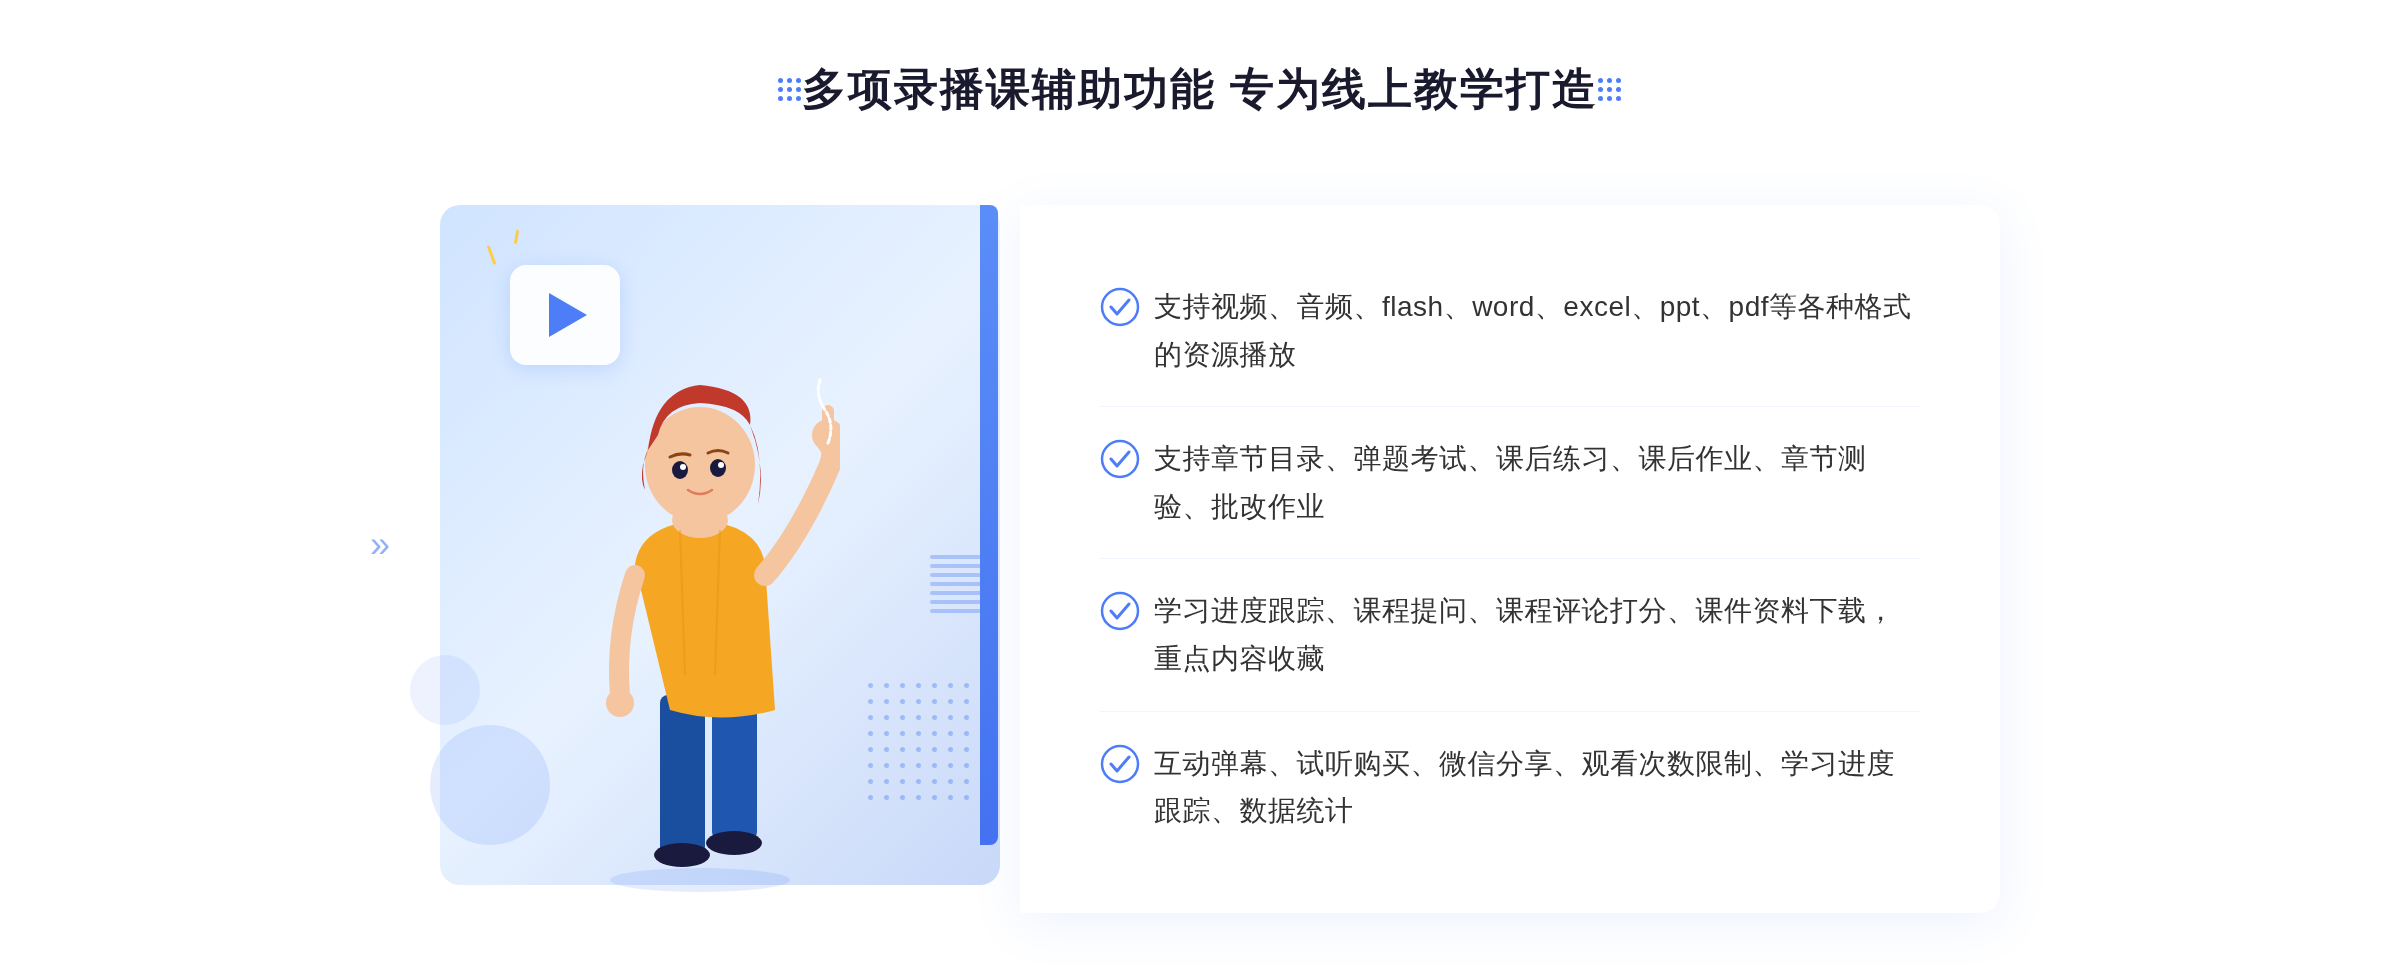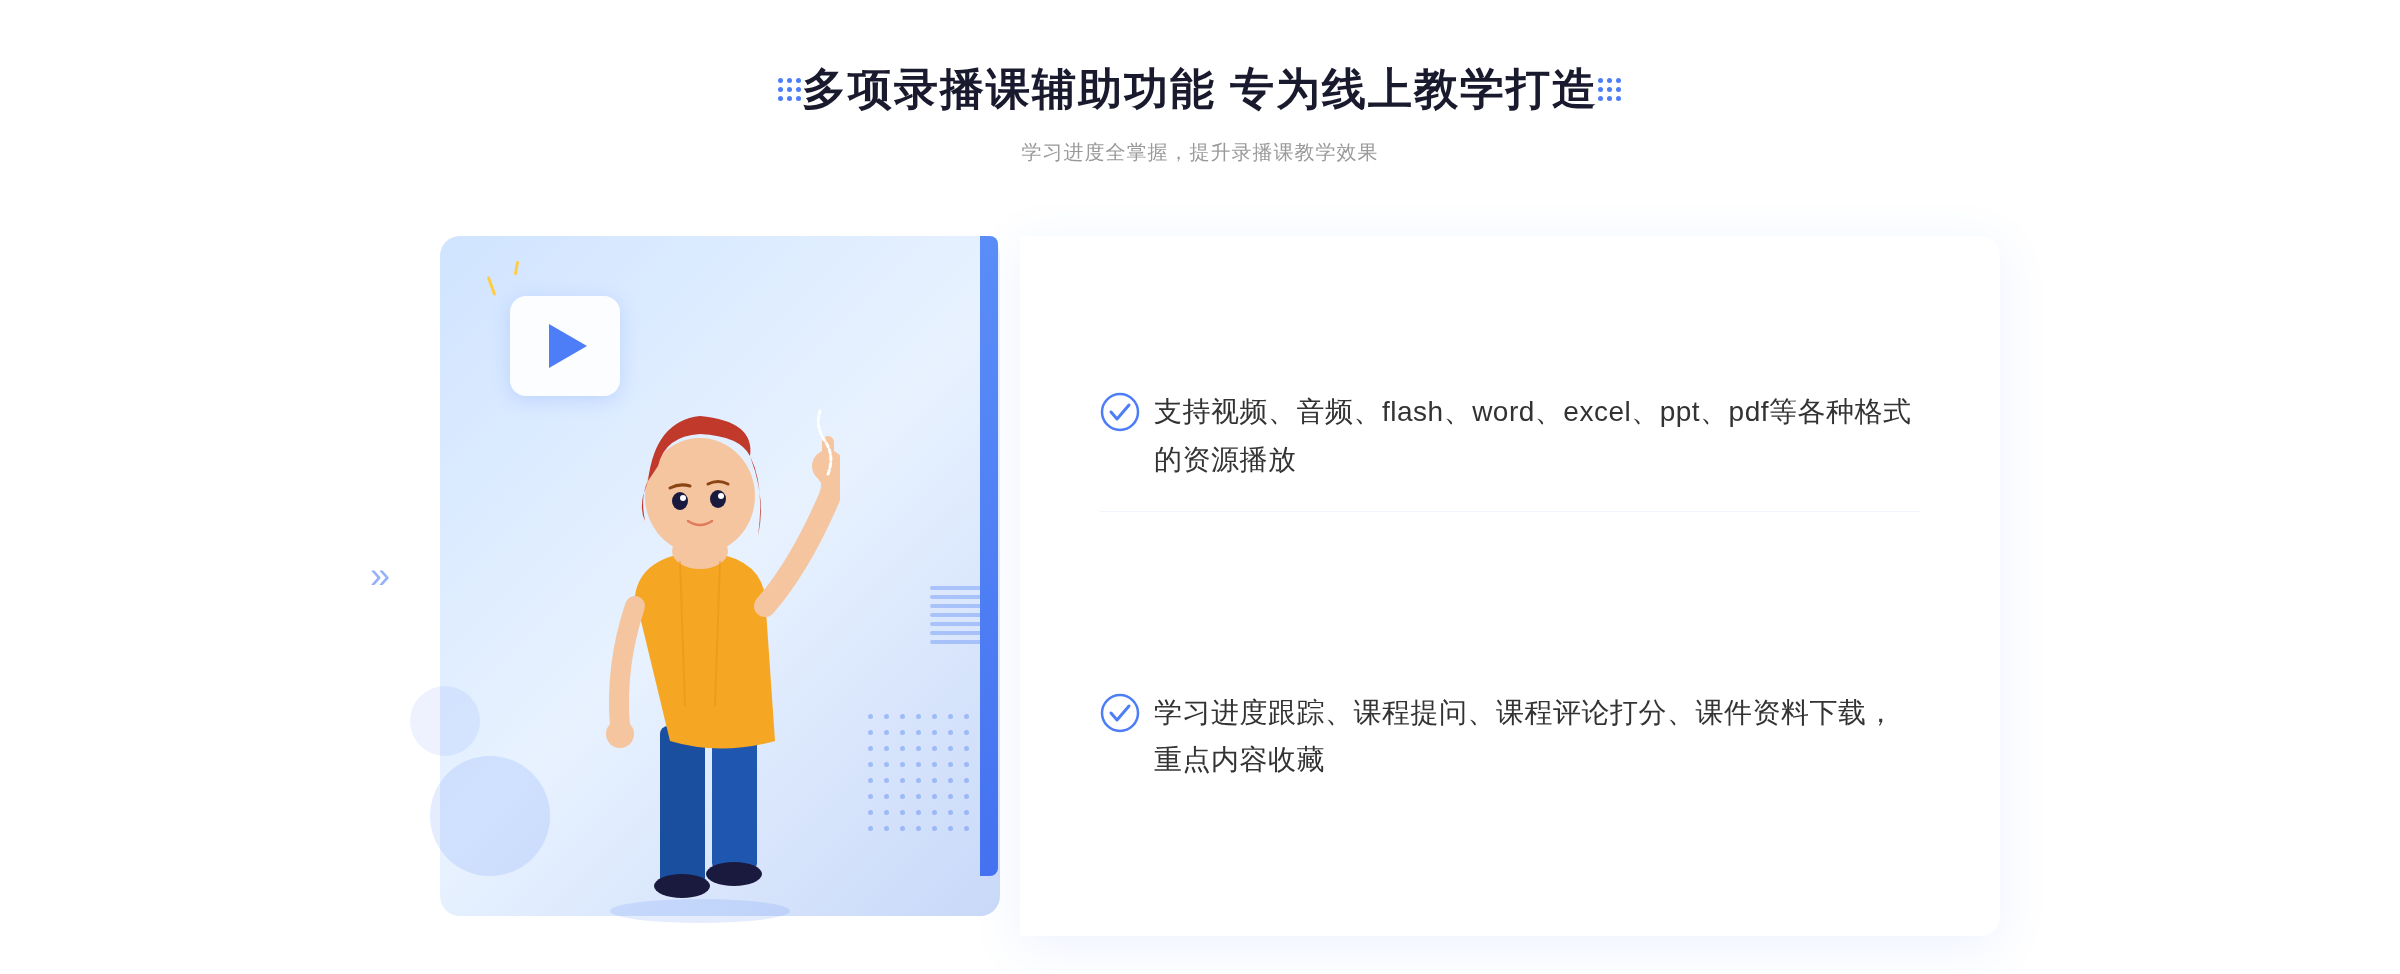--- a/index.html
+++ b/index.html
@@ -317,21 +317,20 @@
           <span></span>
         <span></span>
           <span></span>
           <span></span>
         <span></span>
           <span></span>
           <span></span>
       </div>
     </div>
   </div>
-  <p class="subtitle">学习进度全掌握，提升录播课教学效果</p>
 </div>
 
 <div class="content-section">
 
   <div class="illustration-area">
     <div class="bg-card">
 
       <div class="dots-pattern">
         <span></span>
           <span></span>
@@ -478,27 +477,45 @@
     <div class="feature-item">
       <div class="check-icon">
         <svg viewBox="0 0 40 40" fill="none" xmlns="http://www.w3.org/2000/svg">
           <circle cx="20" cy="20" r="18" stroke="#4d7ef7" stroke-width="2.5"></circle>
           <polyline points="11,20 17,27 29,13" stroke="#4d7ef7" stroke-width="3" stroke-linecap="round" stroke-linejoin="round"></polyline>
         </svg>
       </div>
       <p class="feature-text">支持视频、音频、flash、word、excel、ppt、pdf等各种格式的资源播放</p>
     </div>
 
-
     <div class="feature-item">
       <div class="check-icon">
         <svg viewBox="0 0 40 40" fill="none" xmlns="http://www.w3.org/2000/svg">
           <circle cx="20" cy="20" r="18" stroke="#4d7ef7" stroke-width="2.5"></circle>
           <polyline points="11,20 17,27 29,13" stroke="#4d7ef7" stroke-width="3" stroke-linecap="round" stroke-linejoin="round"></polyline>
         </svg>
       </div>
+      <p class="feature-text">支持章节目录、弹题考试、课后练习、课后作业、章节测验、批改作业</p>
+    </div>
+
+    <div class="feature-item">
+      <div class="check-icon">
+        <svg viewBox="0 0 40 40" fill="none" xmlns="http://www.w3.org/2000/svg">
+          <circle cx="20" cy="20" r="18" stroke="#4d7ef7" stroke-width="2.5"></circle>
+          <polyline points="11,20 17,27 29,13" stroke="#4d7ef7" stroke-width="3" stroke-linecap="round" stroke-linejoin="round"></polyline>
+        </svg>
+      </div>
       <p class="feature-text">学习进度跟踪、课程提问、课程评论打分、课件资料下载，重点内容收藏</p>
     </div>
 
+    <div class="feature-item">
+      <div class="check-icon">
+        <svg viewBox="0 0 40 40" fill="none" xmlns="http://www.w3.org/2000/svg">
+          <circle cx="20" cy="20" r="18" stroke="#4d7ef7" stroke-width="2.5"></circle>
+          <polyline points="11,20 17,27 29,13" stroke="#4d7ef7" stroke-width="3" stroke-linecap="round" stroke-linejoin="round"></polyline>
+        </svg>
+      </div>
+      <p class="feature-text">互动弹幕、试听购买、微信分享、观看次数限制、学习进度跟踪、数据统计</p>
+    </div>
 
   </div>
 
 </div>
 
 </body></html>

